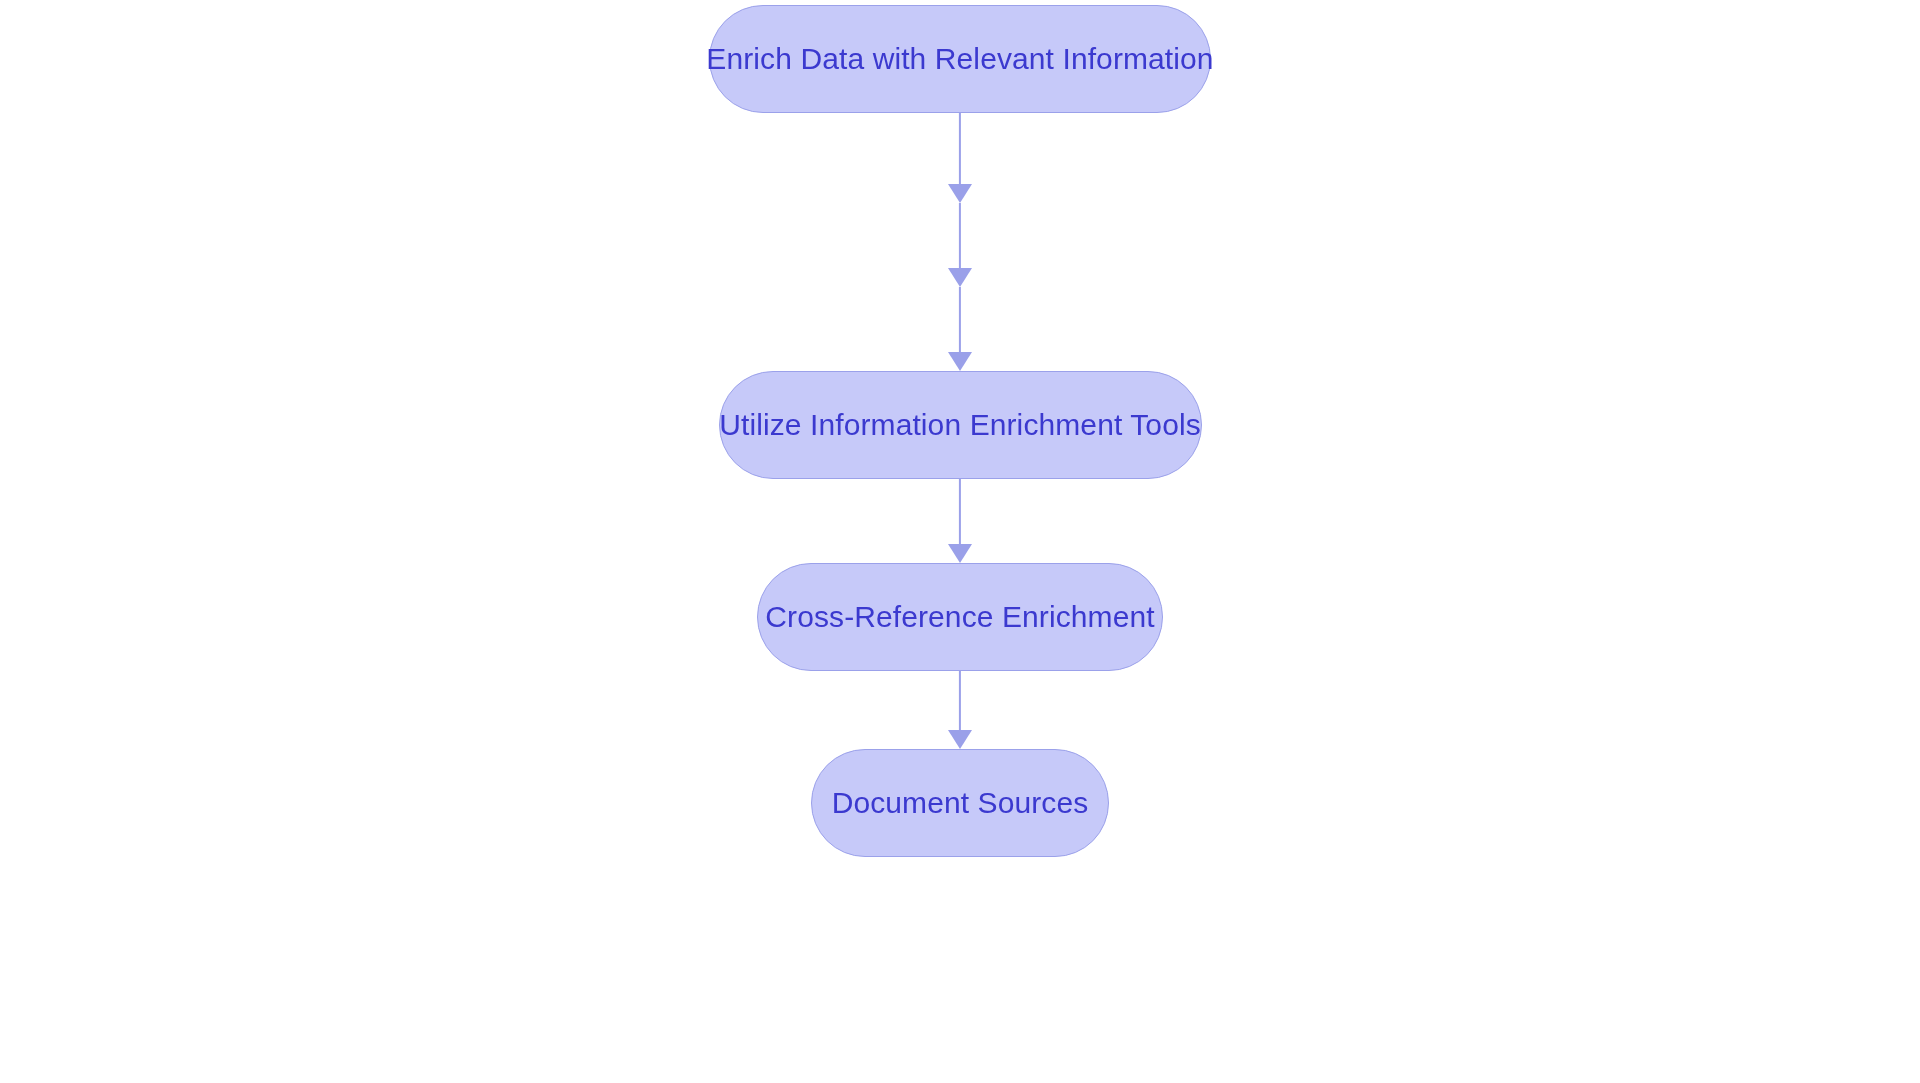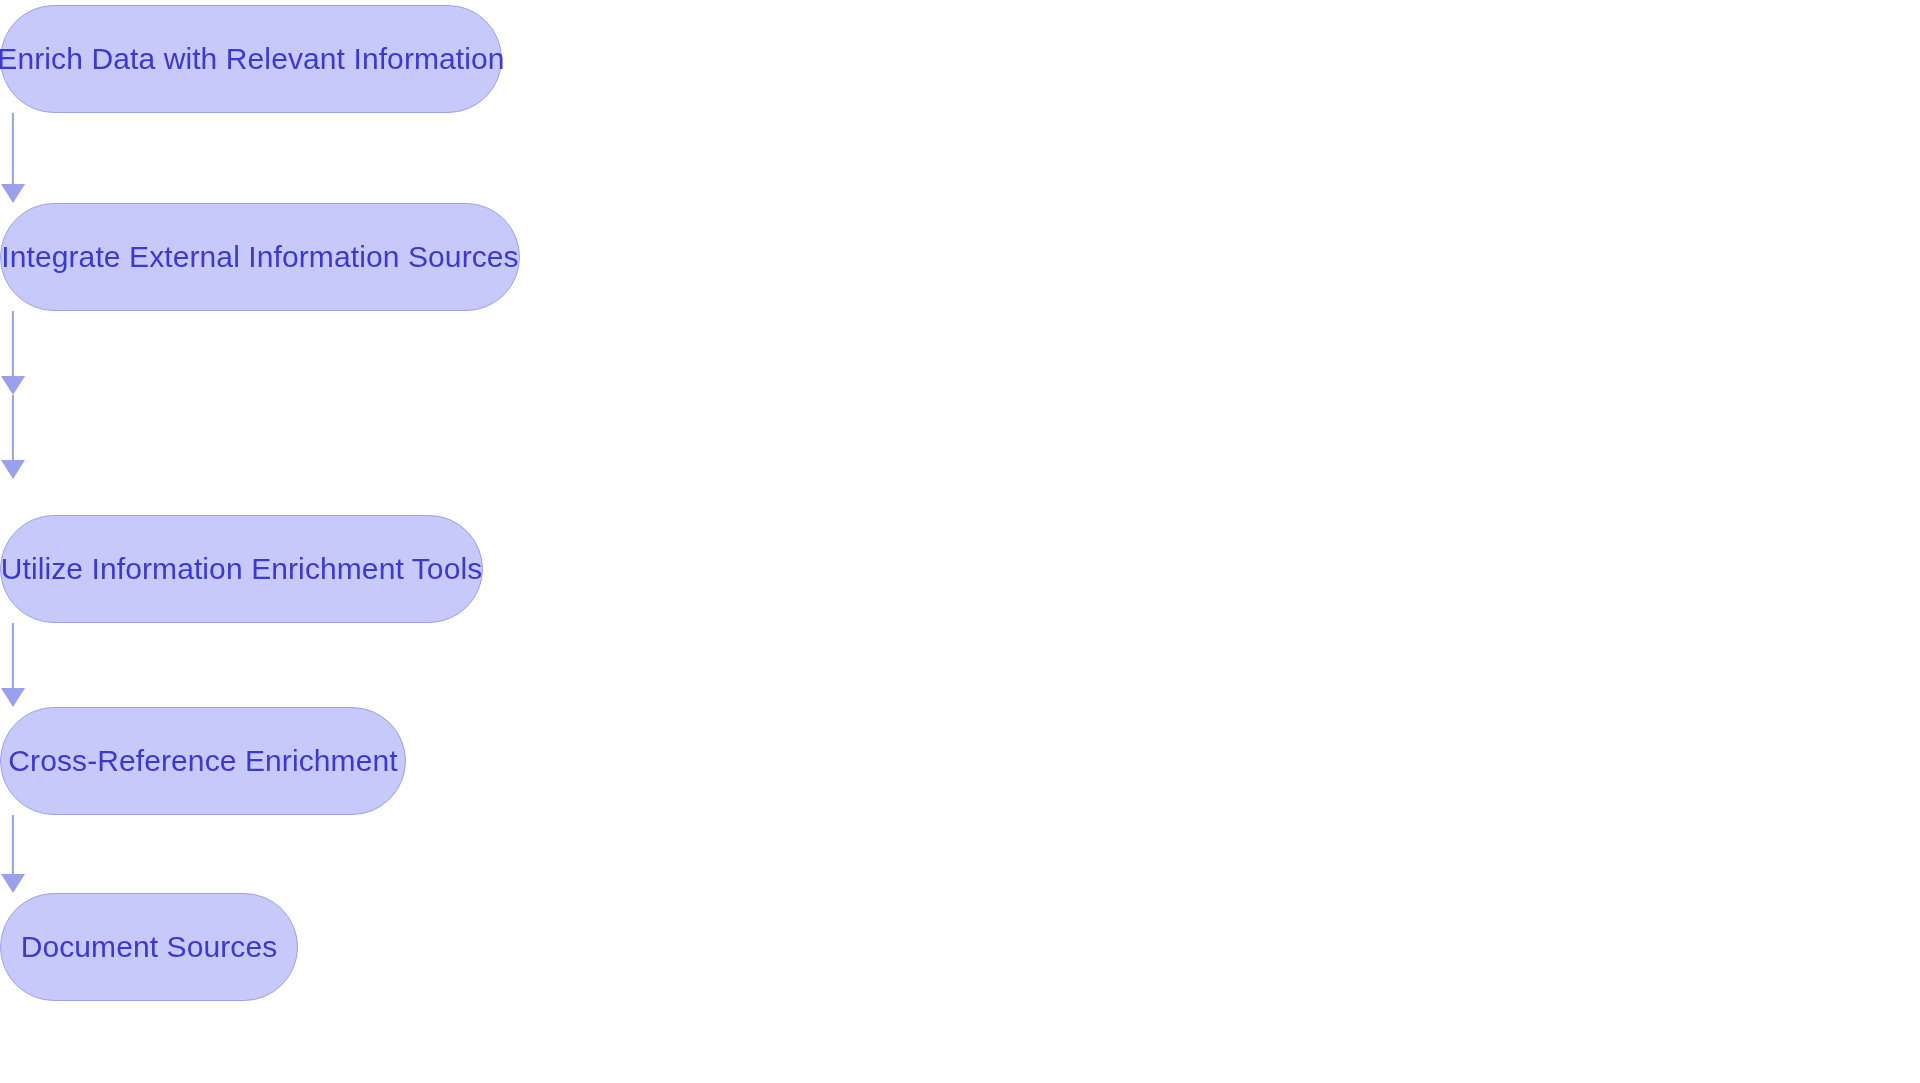--- a/index.html
+++ b/index.html
@@ -22,20 +22,21 @@
   }
 
   .flow-column {
     position: absolute;
     left: 0;
     top: 0;
     width: 1920px;
     height: 1083px;
     display: flex;
     flex-direction: column;
+    align-items: center;
   }
 
   .node {
     box-sizing: border-box;
     height: 108px;
     border-radius: 54px;
     background: #c6c9f9;
     border: 1.6px solid #9ba1ea;
     display: flex;
     align-items: center;
@@ -95,36 +96,33 @@
 
     <div class="node" style="width: 502px;">
       <span class="node-label">Enrich Data with Relevant Information</span>
     </div>
 
     <div class="connector" style="height: 90px;">
       <div class="stem" style="height: 72px;"></div>
       <div class="head" style="top: 71px;"></div>
     </div>
 
-    <div class="node" style="width: 520px;">
-      <span class="node-label">Integrate External Information Sources</span>
-    </div>
 
     <div class="connector" style="height: 84px;">
       <div class="stem" style="height: 66px;"></div>
       <div class="head" style="top: 65px;"></div>
     </div>
 
 
     <div class="connector" style="height: 84px;">
       <div class="stem" style="height: 66px;"></div>
       <div class="head" style="top: 65px;"></div>
     </div>
 
-    <div class="node" style="width: 483px; margin-top: 36px;">
+    <div class="node" style="width: 483px;">
       <span class="node-label">Utilize Information Enrichment Tools</span>
     </div>
 
     <div class="connector" style="height: 84px;">
       <div class="stem" style="height: 66px;"></div>
       <div class="head" style="top: 65px;"></div>
     </div>
 
     <div class="node" style="width: 406px;">
       <span class="node-label">Cross-Reference Enrichment</span>

